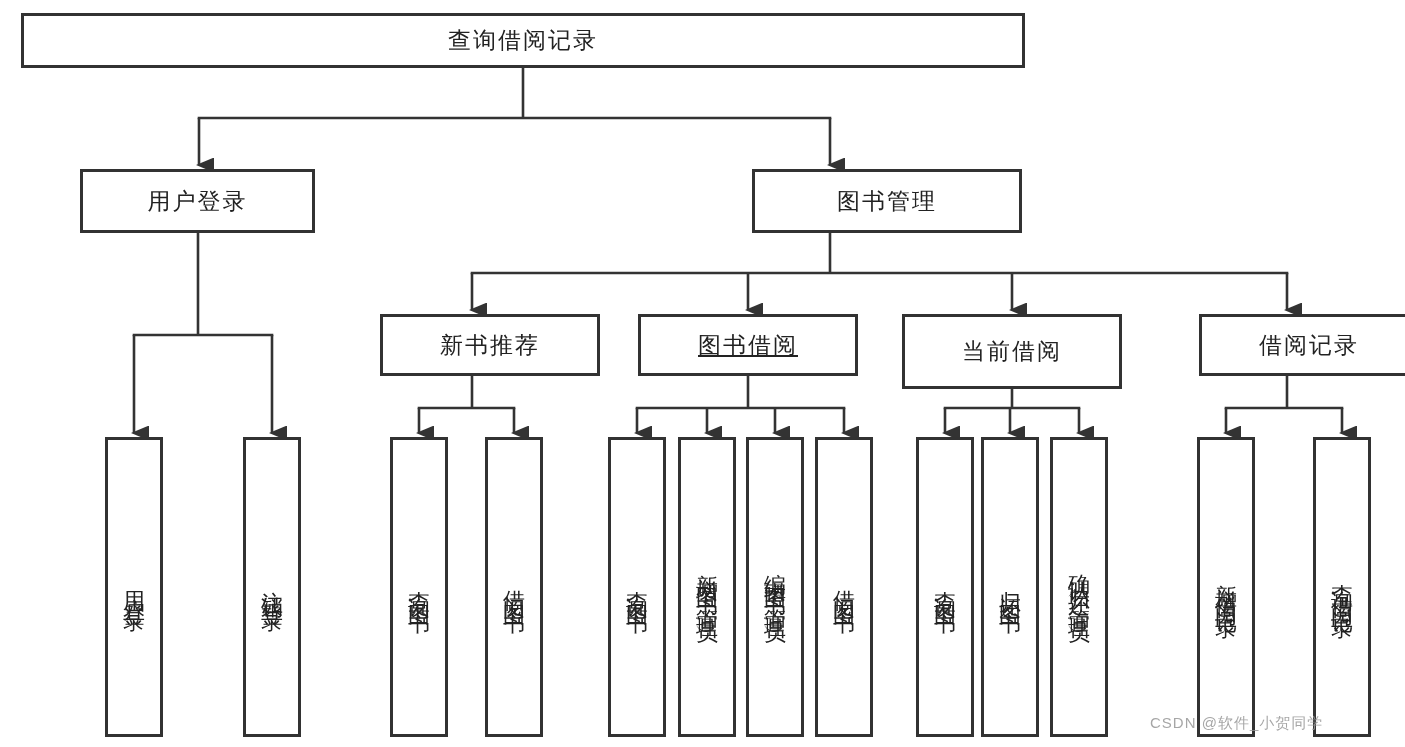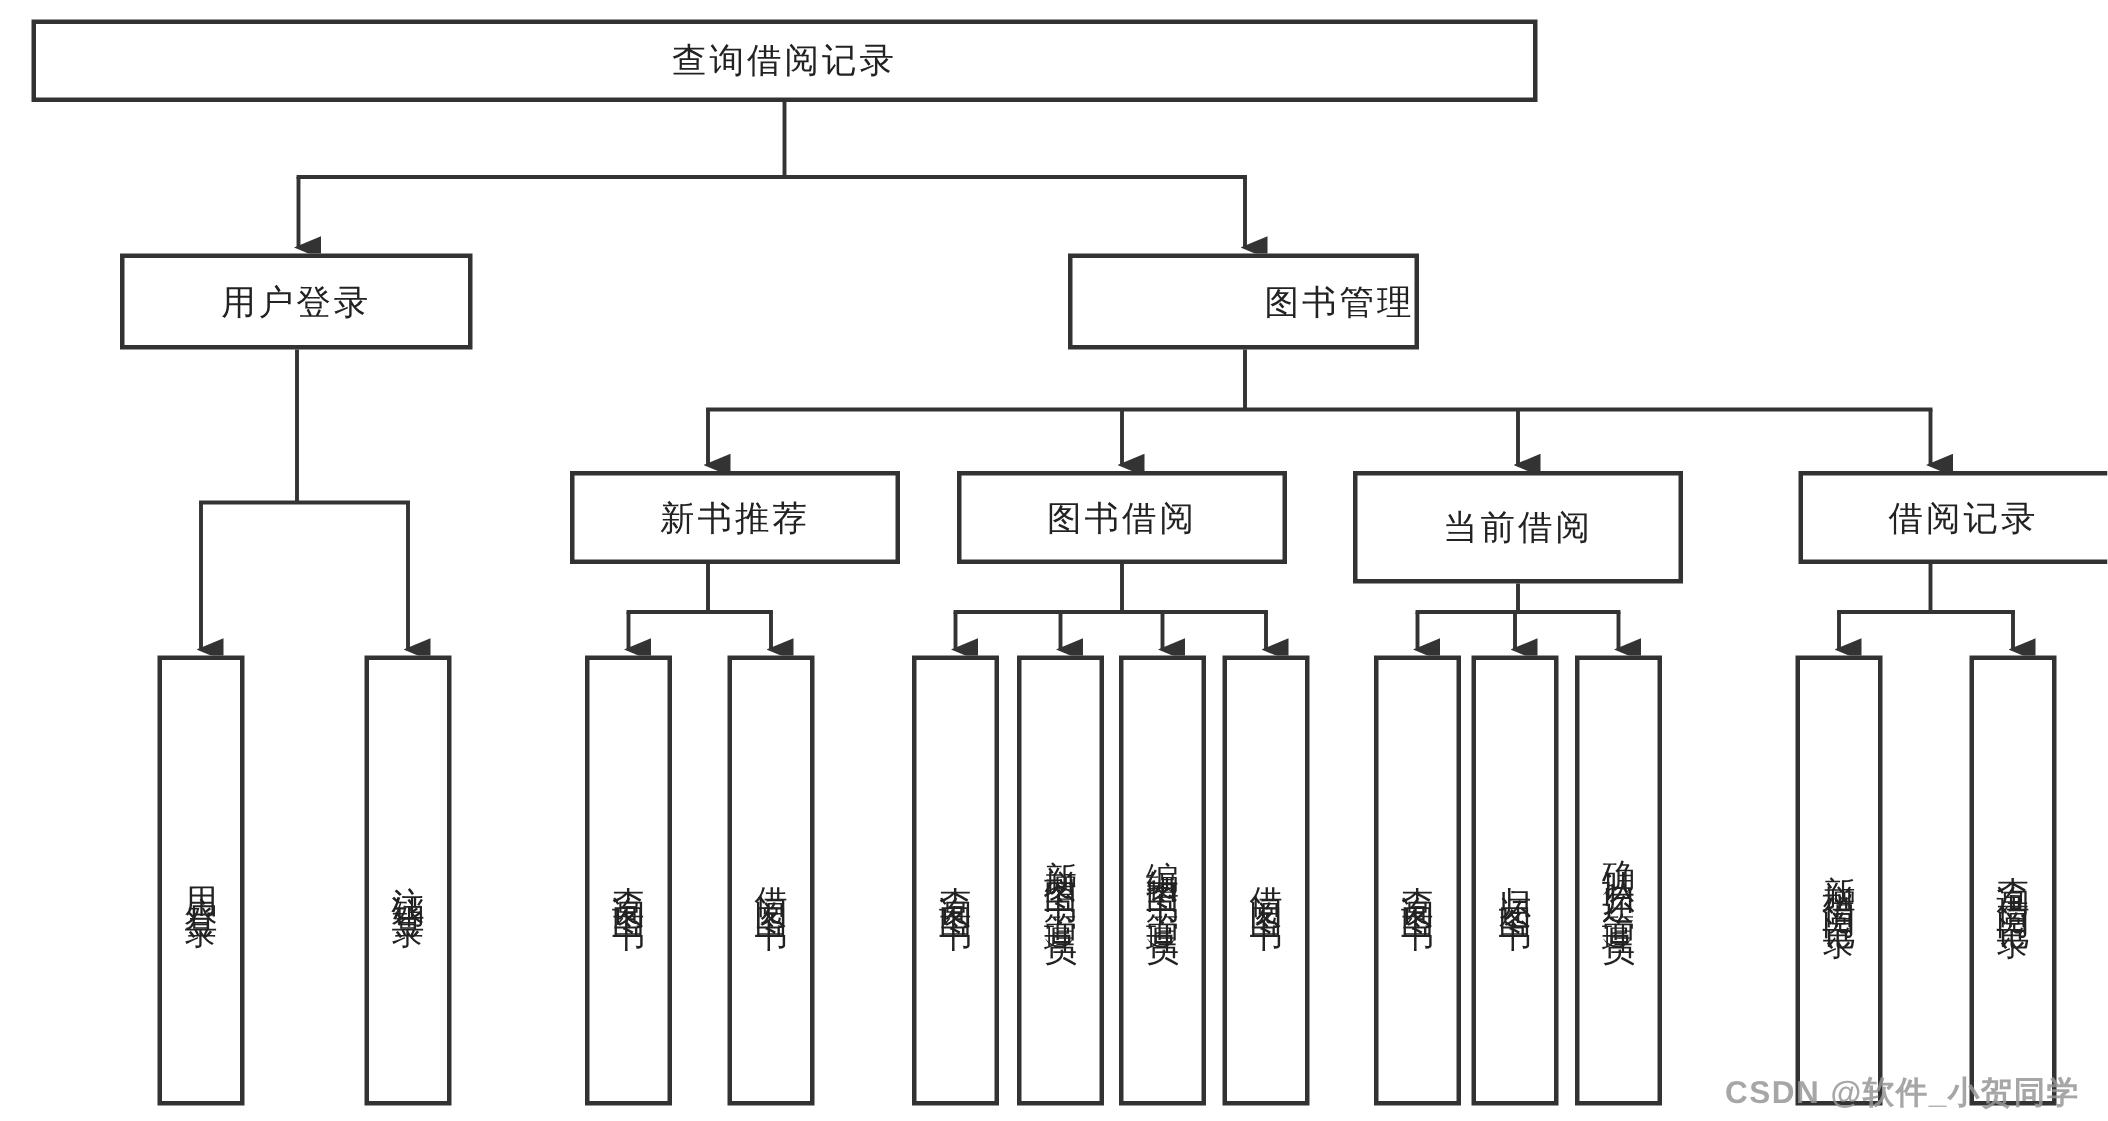--- a/index.html
+++ b/index.html
@@ -55,50 +55,49 @@
   .box.v span {
     writing-mode: vertical-rl;
     font-size: 22px;
     letter-spacing: 7px;
     line-height: 1;
   }
   
   .n-root  { left: 21px;  top: 13px;  width: 1004px; height: 55px; }
   
   .n-l2-0  { left: 80px;  top: 169px; width: 235px; height: 64px; }
-  .n-l2-1  { left: 712px; top: 169px; width: 234px; height: 64px; justify-content: flex-end; }
+  .n-l2-1  { left: 752px; top: 169px; width: 270px; height: 64px; }
   
   .n-l3-0  { left: 380px;  top: 314px; width: 220px; height: 62px; }
-  .n-l3-1  { left: 638px;  top: 314px; width: 220px; height: 62px; }
+  .n-l3-1  { left: 638px;  top: 314px; width: 220px; height: 62px; text-decoration: underline; }
   .n-l3-2  { left: 902px;  top: 314px; width: 220px; height: 75px; }
   .n-l3-3  { left: 1199px; top: 314px; width: 220px; height: 62px; }
   
   .n-lf-0  { left: 105px;  }
   .n-lf-1  { left: 243px;  }
   .n-lf-2  { left: 390px;  }
   .n-lf-3  { left: 485px;  }
   .n-lf-4  { left: 608px;  }
   .n-lf-5  { left: 678px;  }
   .n-lf-6  { left: 746px;  }
   .n-lf-7  { left: 815px;  }
   .n-lf-8  { left: 916px;  }
   .n-lf-9  { left: 981px;  }
   .n-lf-10 { left: 1050px; }
   .n-lf-11 { left: 1197px; }
   .n-lf-12 { left: 1313px; }
   .watermark {
     position: absolute;
     left: 1150px;
     top: 714px;
-    font-size: 21px;
+    font-size: 15px;
     color: rgba(150, 150, 150, 0.85);
     white-space: nowrap;
     z-index: 5;
     letter-spacing: 1px;
-    font-weight: bold;
   }
 </style>
 </head>
 <body>
 
 <div class="canvas">
 
   <svg class="wires" viewBox="0 0 1405 747" aria-hidden="true">
     <defs>
       <marker id="ah" viewBox="0 0 10 12" refX="5" refY="10" markerWidth="15" markerHeight="18" markerUnits="userSpaceOnUse" orient="auto">

